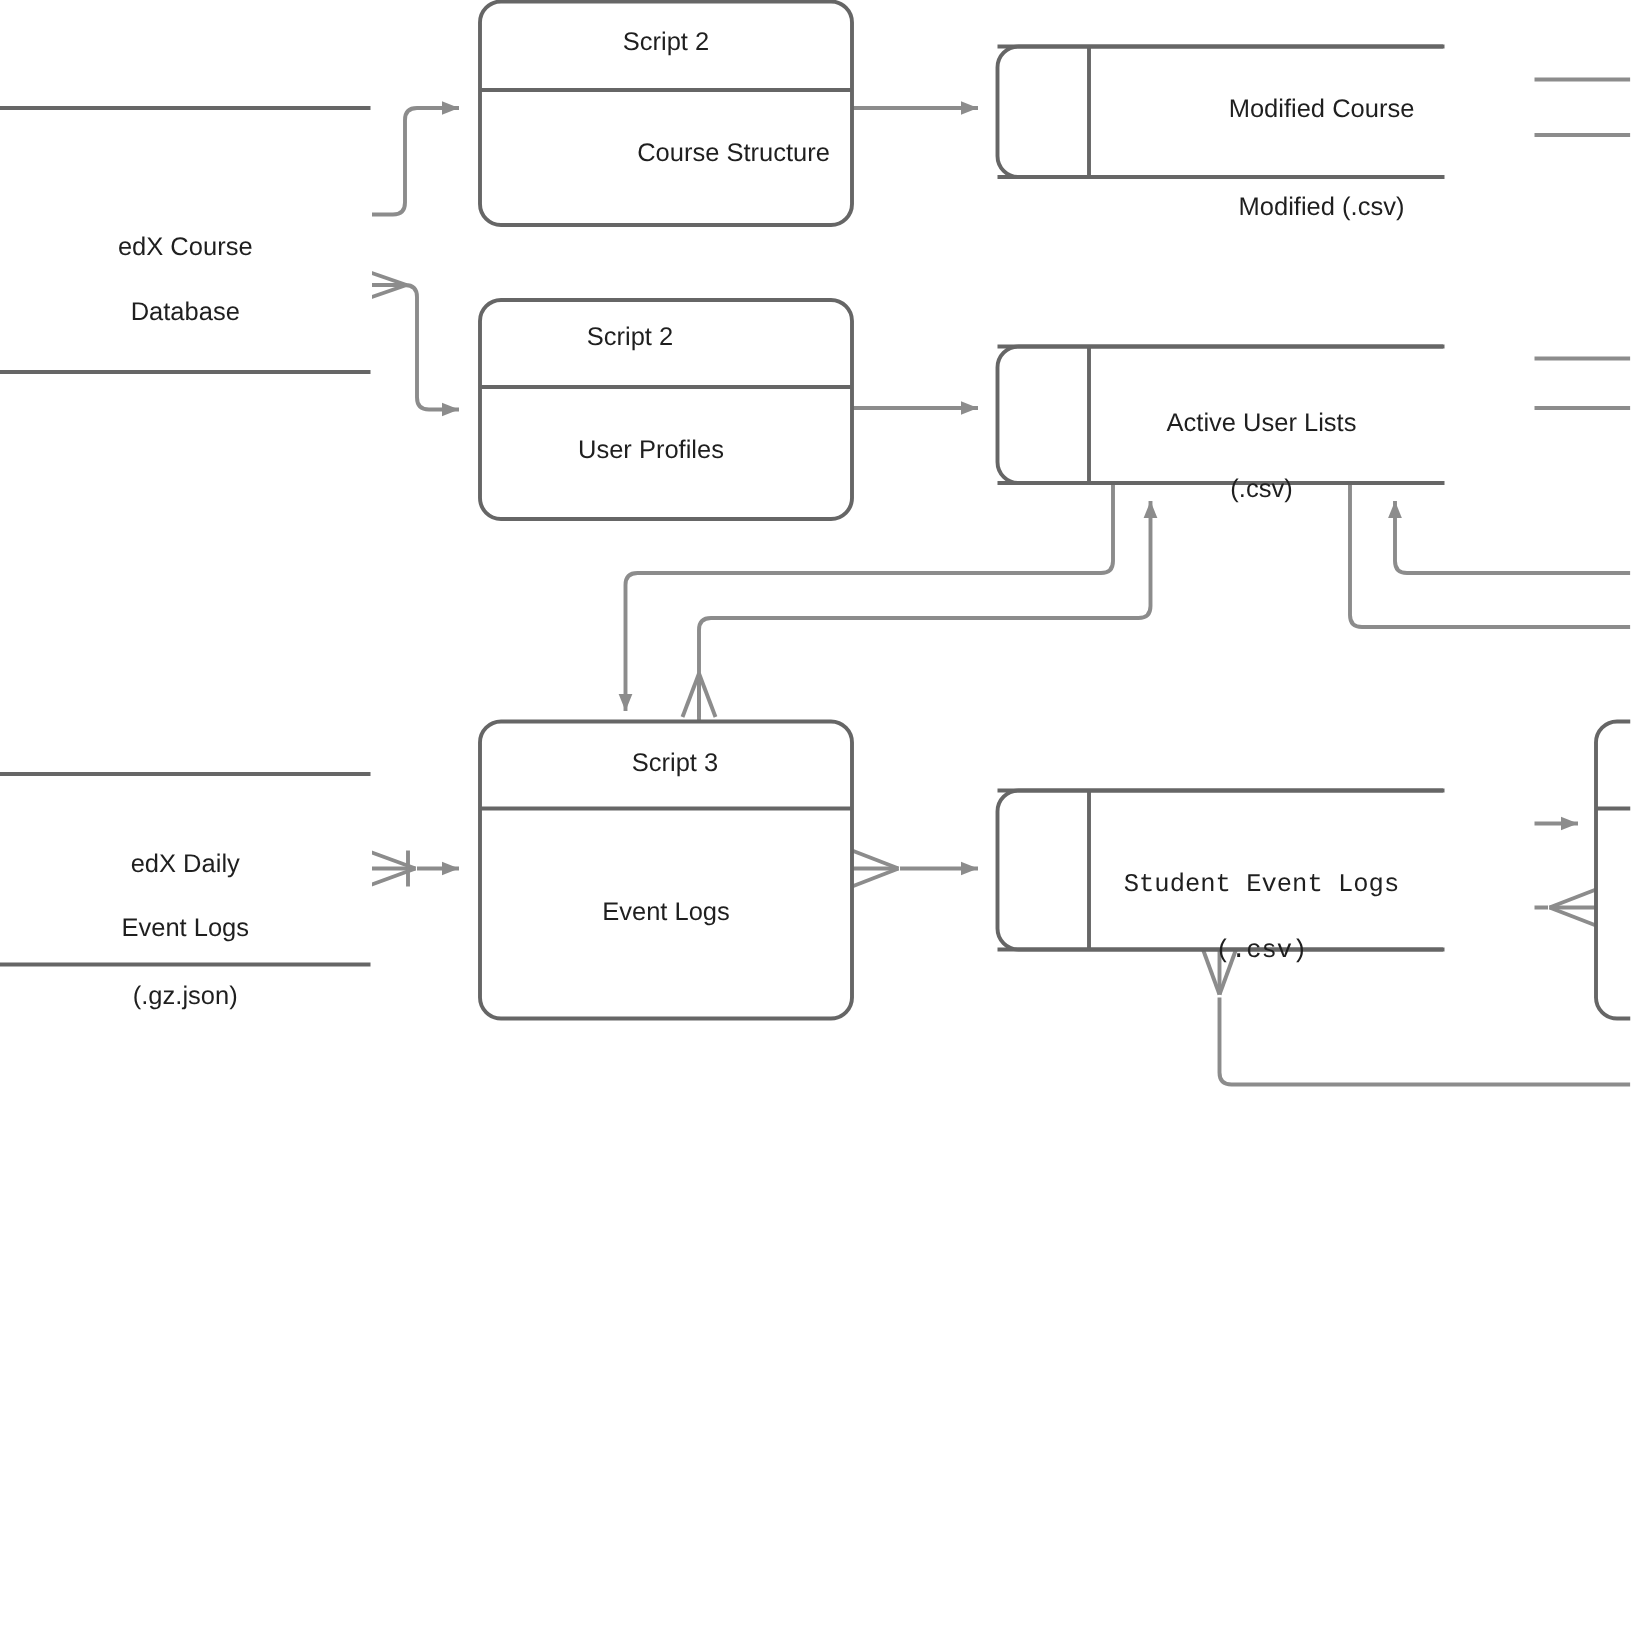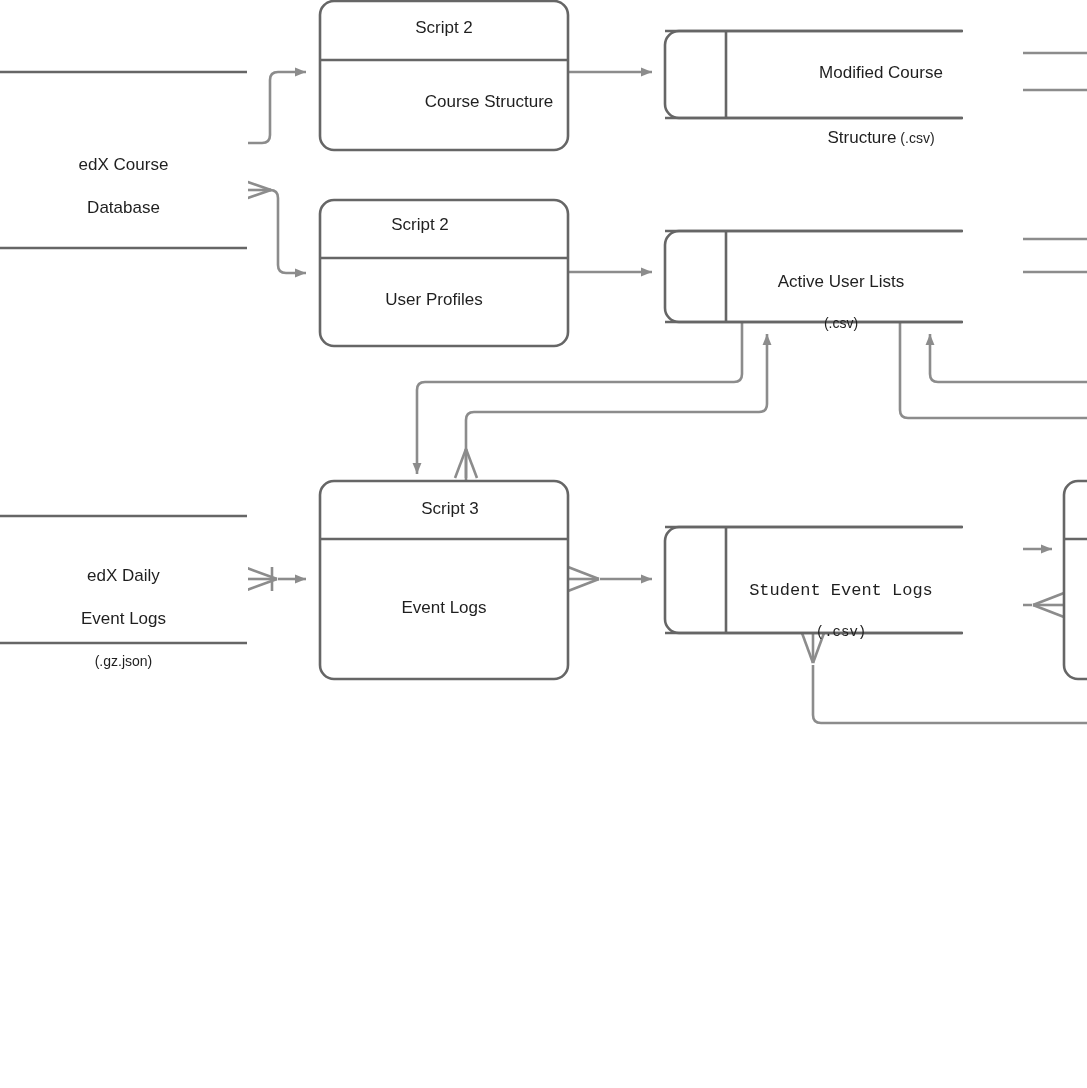--- a/index.html
+++ b/index.html
@@ -30,21 +30,21 @@
     text-align: center;
     color: #1f1f1f;
     font-family: "Liberation Sans", sans-serif;
     line-height: 1.28;
     white-space: pre-line;
     pointer-events: none;
     -webkit-font-smoothing: antialiased;
   }
   .lbl-17 { font-size: 17px; }
   .ext {
-    font-size: 14px;
+    font-size: 17px;
   }
 </style>
 </head>
 <body>
 
 <div id="diagram-canvas">
 
   <svg id="diagram-svg" viewBox="0 0 1087 1088" xmlns="http://www.w3.org/2000/svg">
     <defs>
       <marker id="mk-arrow" markerWidth="12" markerHeight="10" refX="11.4" refY="5" orient="auto" markerUnits="userSpaceOnUse">
@@ -201,21 +201,21 @@
 
   <div class="node-label lbl-17" style="left:320px; top:214px; width:200px;">Script 2</div>
   <div class="node-label lbl-17" style="left:320px; top:289px; width:228px;text-align:center;">User Profiles</div>
 
   <div class="node-label lbl-17" style="left:320px; top:498px; width:260px;text-align:center;">Script 3</div>
   <div class="node-label lbl-17" style="left:320px; top:597px; width:248px;">Event Logs</div>
 
   <div class="node-label lbl-17" style="left:726px; top:40px; width:310px;">
     <div>Modified Course</div>
     <div>
-      <span>Structure</span><span class="ext">&nbsp;</span><span class="ext">(.csv)</span>
+      <span>Modified</span><span class="ext">&nbsp;</span><span class="ext">(.csv)</span>
     </div>
   </div>
 
   <div class="node-label lbl-17" style="left:726px; top:249px; width:230px;">
     <div>Active User Lists</div>
     <div class="ext" style="margin-top:1px;">(.csv)</div>
   </div>
 
   <div class="node-label lbl-17" style="left:726px; top:558px; width:230px;font-family:Liberation Mono, monospace;">
     <div>Student Event Logs</div>

